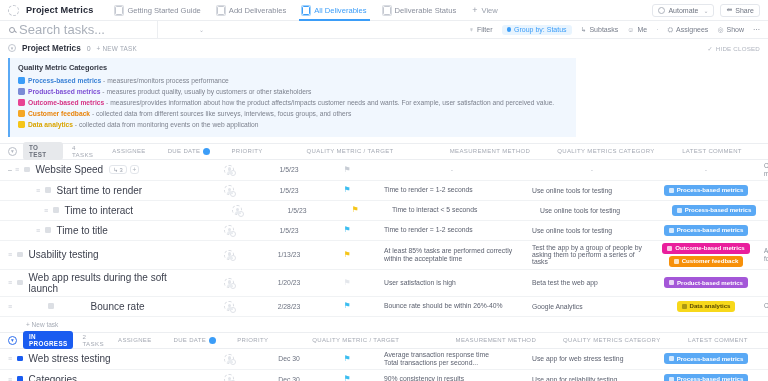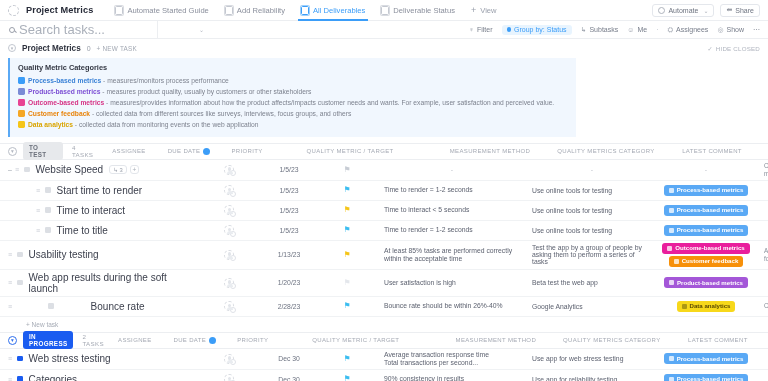--- a/index.html
+++ b/index.html
@@ -329,25 +329,25 @@
 </style>
 </head>
 <body>
 
 <div class="topbar">
   <div class="logo-dot"></div>
   <div class="app-title">Project Metrics</div>
   <div class="tabs" id="tabs-container">
       <div class="tab">
         <span class="ticon"></span>
-        <span>Automate Started Guide</span>
+        <span>Getting Started Guide</span>
       </div>
       <div class="tab">
         <span class="ticon"></span>
-        <span>Add Reliability</span>
+        <span>Add Deliverables</span>
       </div>
       <div class="tab active">
         <span class="ticon"></span>
         <span>All Deliverables</span>
       </div>
       <div class="tab">
         <span class="ticon"></span>
         <span>Deliverable Status</span>
       </div>
     </div>
@@ -537,21 +537,21 @@
             <span class="tg-ic"></span>
             <span>Process-based metrics</span>
           </span>
         </div>
       </div>
       <div class="cell" style="width: 112px; flex: 0 0 112px; padding-left: 8px;">
         <span class="dash" style="width: 100%; text-align: center;">-</span>
       </div>
     </div>
     <div class="row">
-      <div class="cell c-name" style="width: 198px; flex: 0 0 198px; padding-left: 36px;">
+      <div class="cell c-name" style="width: 198px; flex: 0 0 198px; padding-left: 36px; margin-left: 8px;">
         <span class="handle">≡</span>
         <span class="sq gray"></span>
         <span class="name-txt">Time to interact</span>
       </div>
       <div class="cell c-center" style="width: 62px; flex: 0 0 62px;">
         <span class="assignee">
           <span class="assignee-gear"></span>
         </span>
       </div>
       <div class="cell c-center" style="width: 58px; flex: 0 0 58px;">

